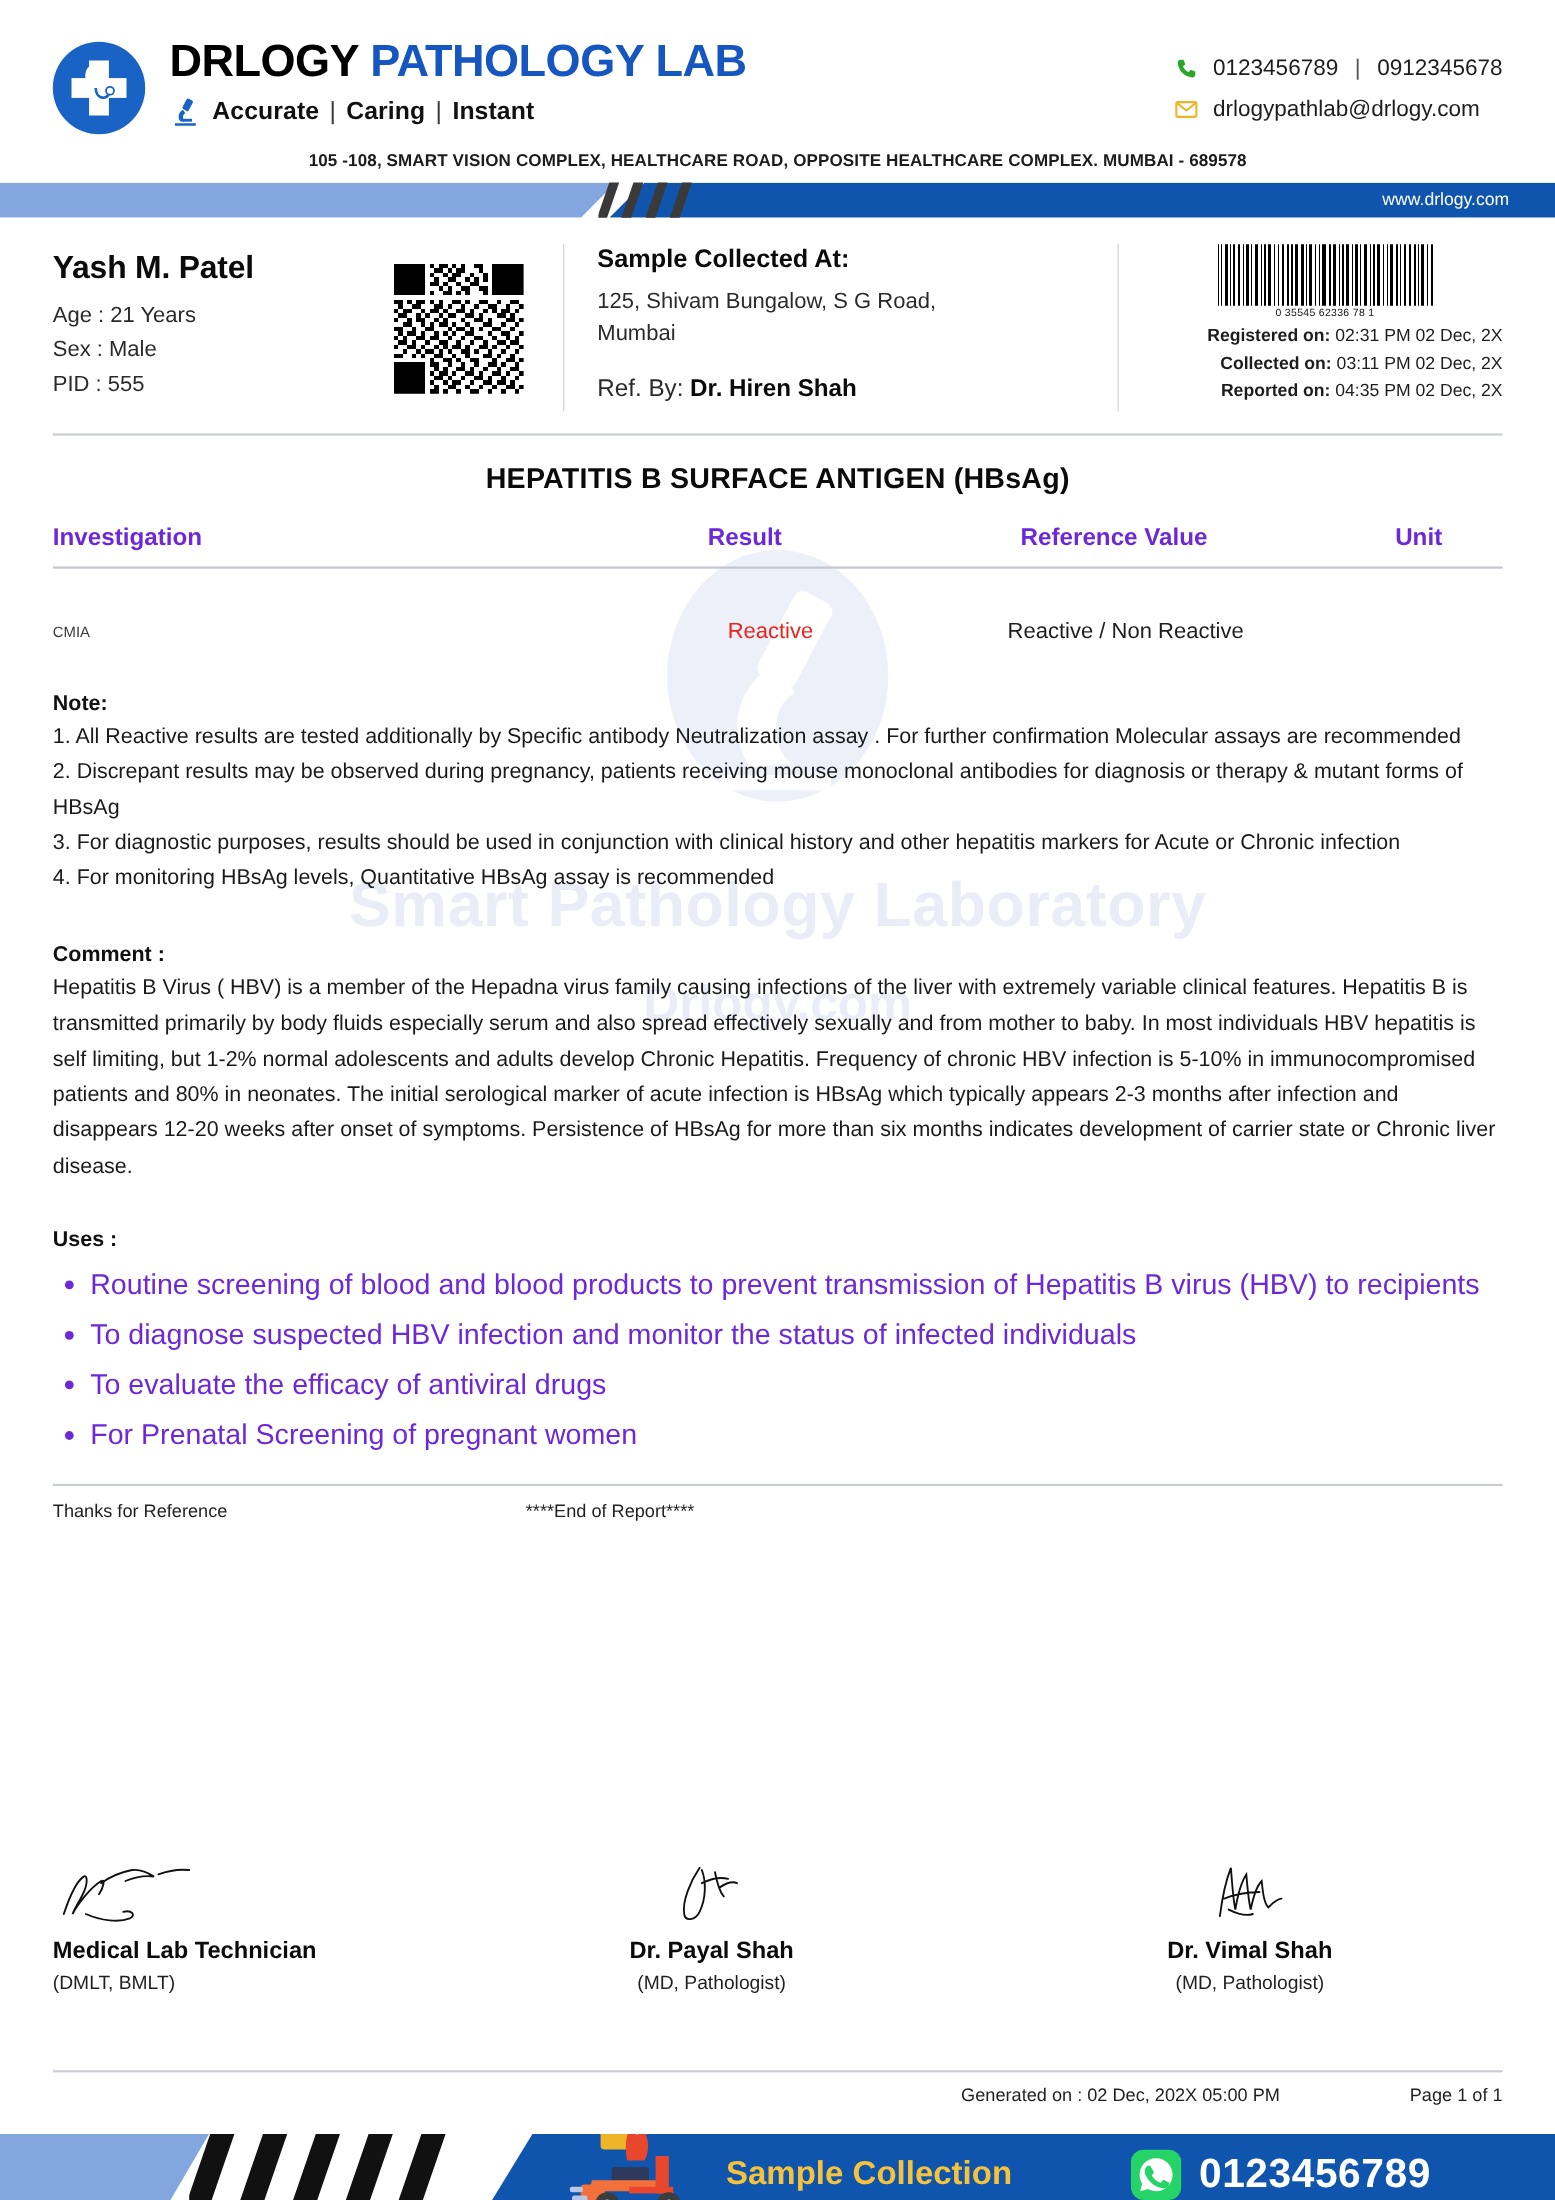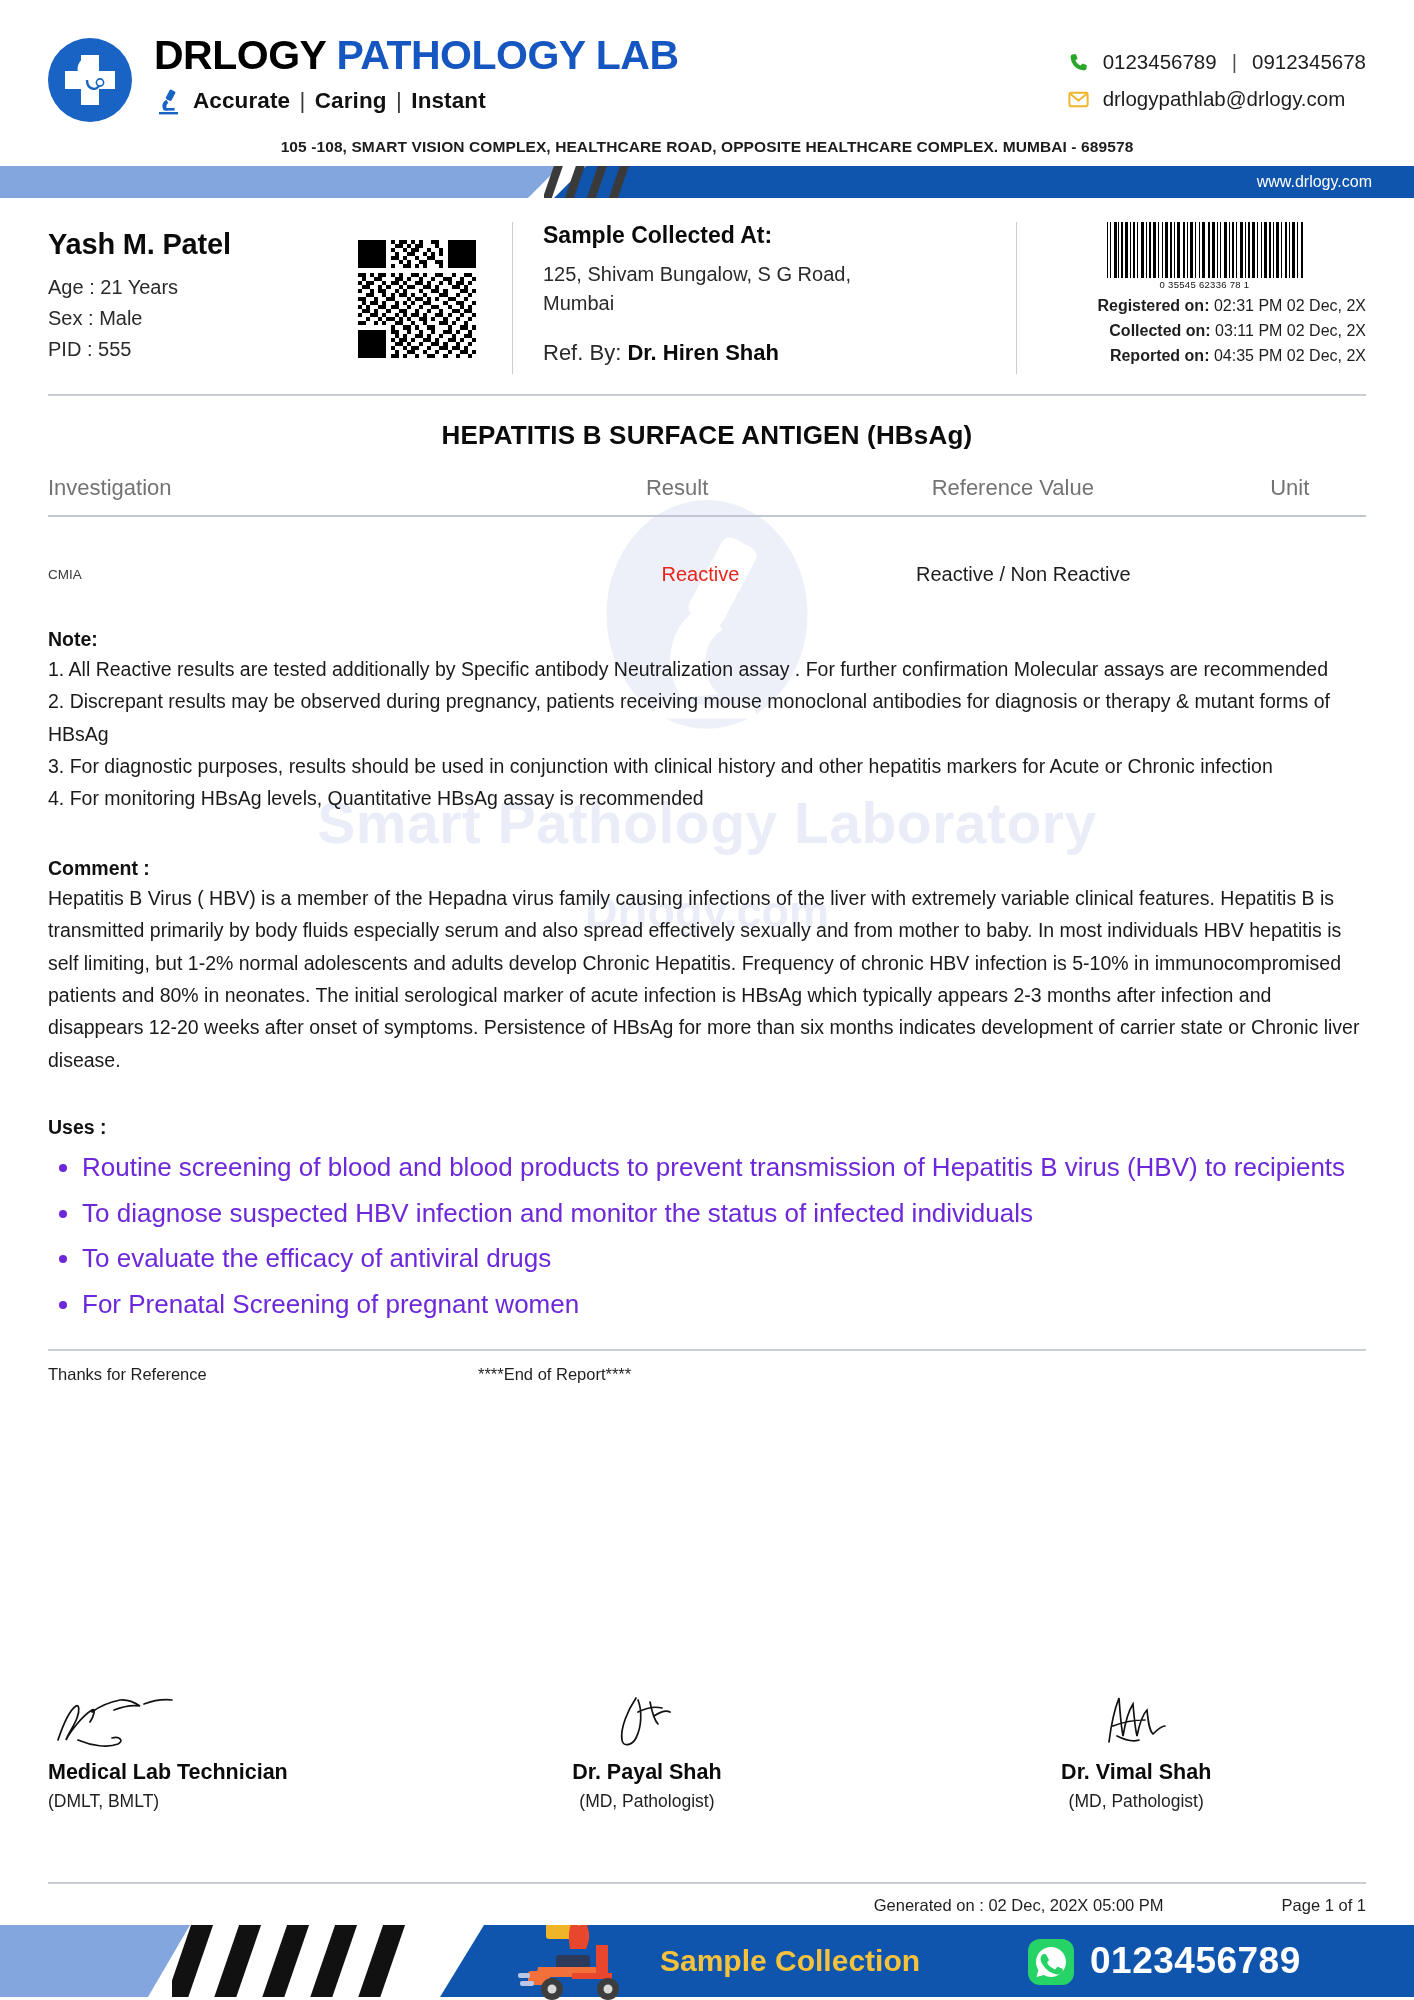--- a/index.html
+++ b/index.html
@@ -234,22 +234,22 @@
     letter-spacing: 0.2px;
     color: #0b0b0b;
     padding: 24px 0 24px 0;
   }
 
   
   .tbl { margin: 0 48px; position: relative; }
   .tbl-head {
     display: flex;
     font-size: 22px;
-    font-weight: normal;
-    color: #737373;
+    font-weight: bold;
+    color: #6d28d9;
     padding-bottom: 14px;
     gap: 48px;
   }
   .c-inv  { width: 38%; }
   .c-res  { width: 23%; }
   .c-ref  { width: 26%; }
   .c-unit { width: 13%; }
   .tbl-head .c-res  { text-align: center; }
   .tbl-head .c-ref  { text-align: center; }
   .tbl-head .c-unit { text-align: center; }
@@ -344,21 +344,21 @@
     justify-content: flex-end;
     gap: 118px;
     font-size: 16.5px;
     color: #1f1f1f;
   }
 
   
   .banner {
     position: absolute;
     left: 0; right: 0; bottom: 0;
-    height: 75px;
+    height: 60px;
     background: #ffffff;
     overflow: hidden;
   }
   .bn-left {
     position: absolute; left: 0; top: 0;
     width: 190px; height: 72px;
     background: #82a6dd;
     clip-path: polygon(0 0, 100% 0, calc(100% - 42px) 100%, 0 100%);
   }
   .bn-right {

